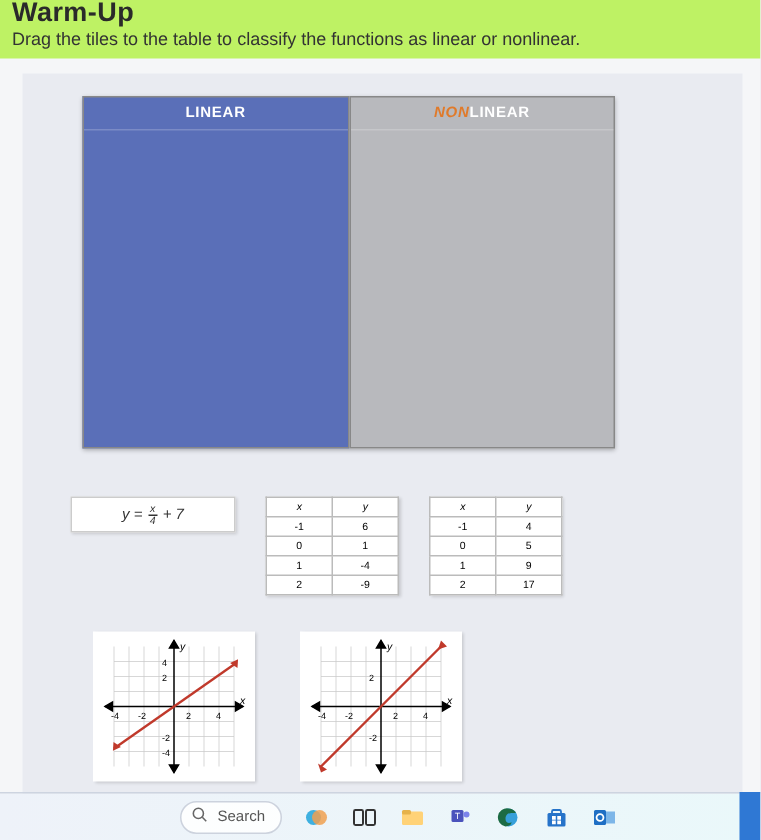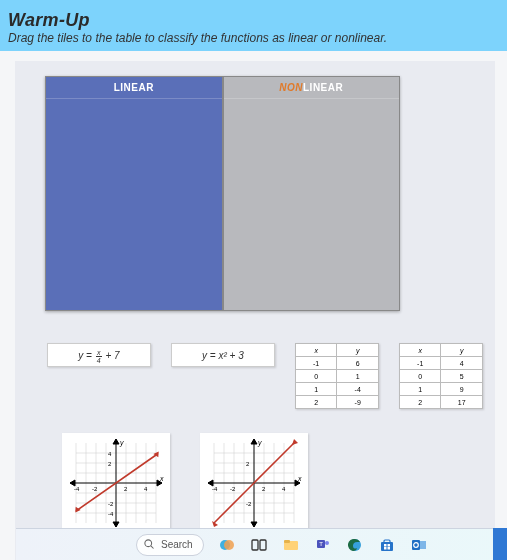--- a/index.html
+++ b/index.html
@@ -4,36 +4,36 @@
 <style>
   * { box-sizing: border-box; margin: 0; padding: 0; }
   body {
     width: 507px;
     height: 560px;
     font-family: Arial, sans-serif;
     background: #f5f6f8;
     overflow: hidden;
     position: relative;
   }
-  .header-area { padding: 16px 8px 6px 8px; background: #7dd3fc; font-style: italic; }
+  .header-area { padding: 4px 8px 6px 8px; background: #bef264; }
   .title-cut {
     font-size: 18px; font-weight: 700; color: #2a2a2a;
     margin-top: -6px; letter-spacing: .3px;
   }
   .instr { font-size: 12px; color: #333; margin-top: 0; }
   .worksheet {
     margin: 10px 0 0 15px;
     background: #e9ebf1;
     padding: 15px 12px 60px 12px;
     width: 480px;
     position: relative;
   }
   .drop-table {
     display: flex; width: 355px; height: 235px;
-    margin-left: 18px;
+    margin-left: 28px;
     box-shadow: 0 1px 3px rgba(0,0,0,.3);
   }
   .drop-col { flex: 1; display: flex; flex-direction: column; border: 1px solid #888; }
   .drop-col.linear { background: #5a6fb8; }
   .drop-col.nonlinear { background: #b8b9bd; }
   .drop-head {
     height: 22px; text-align: center; font-size: 10px; font-weight: 700;
     line-height: 22px; letter-spacing: .5px; border-bottom: 1px solid rgba(255,255,255,.2);
   }
   .drop-col.linear .drop-head { color: #fff; }
@@ -64,21 +64,21 @@
   .data-table th { font-style: italic; background: #fff; }
 
   .tiles-row2 { display: flex; gap: 30px; margin: 24px 0 0 35px; }
   .graph-tile {
     width: 108px; height: 100px; background: #fff; position: relative;
     box-shadow: 1px 1px 2px rgba(0,0,0,.15);
   }
   .graph-tile svg { width: 100%; height: 100%; }
 
   .taskbar {
-    position: absolute; left: 16px; right: 0; bottom: 0; height: 32px;
+    position: absolute; left: 0; right: 0; bottom: 0; height: 32px;
     background: linear-gradient(90deg,#eef2f9 0%,#eaf8fa 100%);
     display: flex; align-items: center; padding-left: 120px; gap: 14px;
     border-top: 1px solid #cdd4e0;
   }
   .search-pill {
     display: flex; align-items: center; gap: 6px;
     background: rgba(255,255,255,.85); border: 1px solid #ccd2dd;
     border-radius: 14px; height: 22px; padding: 0 10px 0 6px;
     font-size: 10px; color: #555;
   }
@@ -112,21 +112,20 @@
 
   <div class="tiles-row1">
     <div class="eq-tile">
       <span>y =</span>
       <span class="frac">
         <span class="n">x</span>
         <span class="d">4</span>
       </span>
       <span>+ 7</span>
     </div>
-    <div class="eq-tile">y = x² + 3</div>
 
     <table class="data-table">
       <tbody>
           <tr>
             <th>x</th>
             <th>y</th>
           </tr>
       <tr>
             <td>-1</td>
             <td>6</td>

